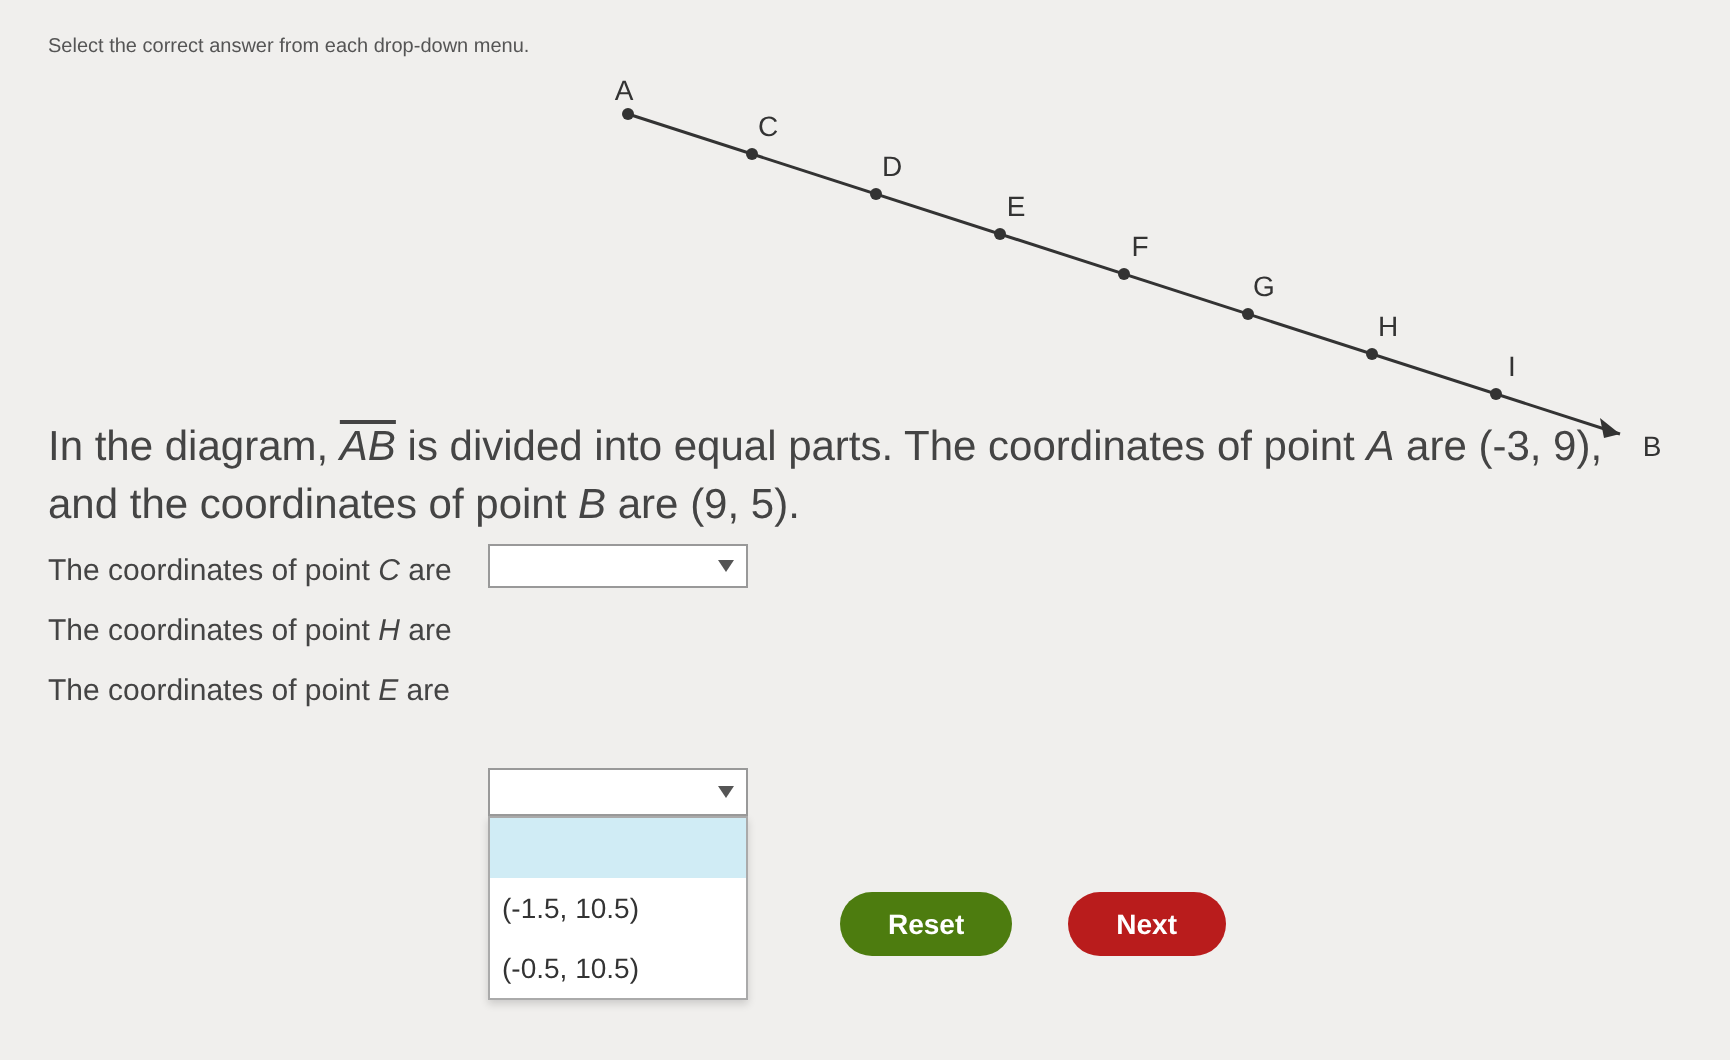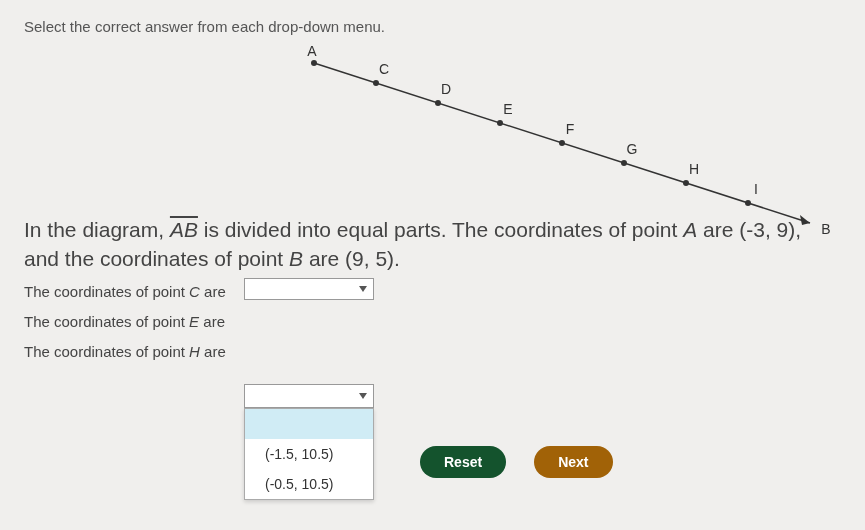--- a/index.html
+++ b/index.html
@@ -10,21 +10,21 @@
     body {
       width: 865px;
       height: 530px;
       background: #f0efed;
       font-family: Arial, sans-serif;
       color: #4a4a4a;
       padding: 18px 24px;
       position: relative;
     }
     .instruction {
-      font-size: 15px;
+      font-size: 10px;
       color: #555;
       margin-bottom: 10px;
     }
     .diagram-container {
       position: relative;
       width: 100%;
       height: 160px;
       margin-bottom: 10px;
     }
     .diagram-container svg {
@@ -89,21 +89,21 @@
       color: #333;
       box-shadow: 0 2px 4px rgba(0,0,0,0.15);
     }
     .dropdown-wrap {
       position: absolute;
       left: 244px;
       top: 384px;
       width: 130px;
     }
     .dropdown-open .opt {
-      padding: 7px 20px;
+      padding: 7px 6px;
     }
     .dropdown-open .opt.highlight {
       background: #d0ecf5;
     }
     .select-header {
       width: 130px;
       height: 24px;
       background: #fff;
       border: 1px solid #999;
       position: relative;
@@ -129,24 +129,24 @@
     .btn {
       padding: 8px 24px;
       border-radius: 18px;
       color: #fff;
       font-size: 14px;
       font-weight: bold;
       border: none;
       cursor: pointer;
     }
     .btn-reset {
-      background: #14532d;
+      background: #4d7c0f;
     }
     .btn-next {
-      background: #a16207;
+      background: #b91c1c;
     }
     .coords-block {
       position: relative;
     }
   </style>
 </head>
 <body>
 
 <div class="instruction">Select the correct answer from each drop-down menu.</div>
 
@@ -182,27 +182,27 @@
 
   <div class="coord-row">
     <div class="label">
       <span>The coordinates of point </span><span class="italic">C</span><span> are</span>
     </div>
     <div class="dropdown-closed"></div>
   </div>
 
   <div class="coord-row">
     <div class="label">
-      <span>The coordinates of point </span><span class="italic">E</span><span> are</span>
+      <span>The coordinates of point </span><span class="italic">H</span><span> are</span>
     </div>
   </div>
 
   <div class="coord-row">
     <div class="label">
-      <span>The coordinates of point </span><span class="italic">H</span><span> are</span>
+      <span>The coordinates of point </span><span class="italic">E</span><span> are</span>
     </div>
   </div>
 
 </div>
 
 <div class="dropdown-wrap">
   <div class="select-header"></div>
   <div class="dropdown-open" style="position:static;">
     <div class="opt highlight">&nbsp;</div>
     <div class="opt">(-1.5, 10.5)</div>

